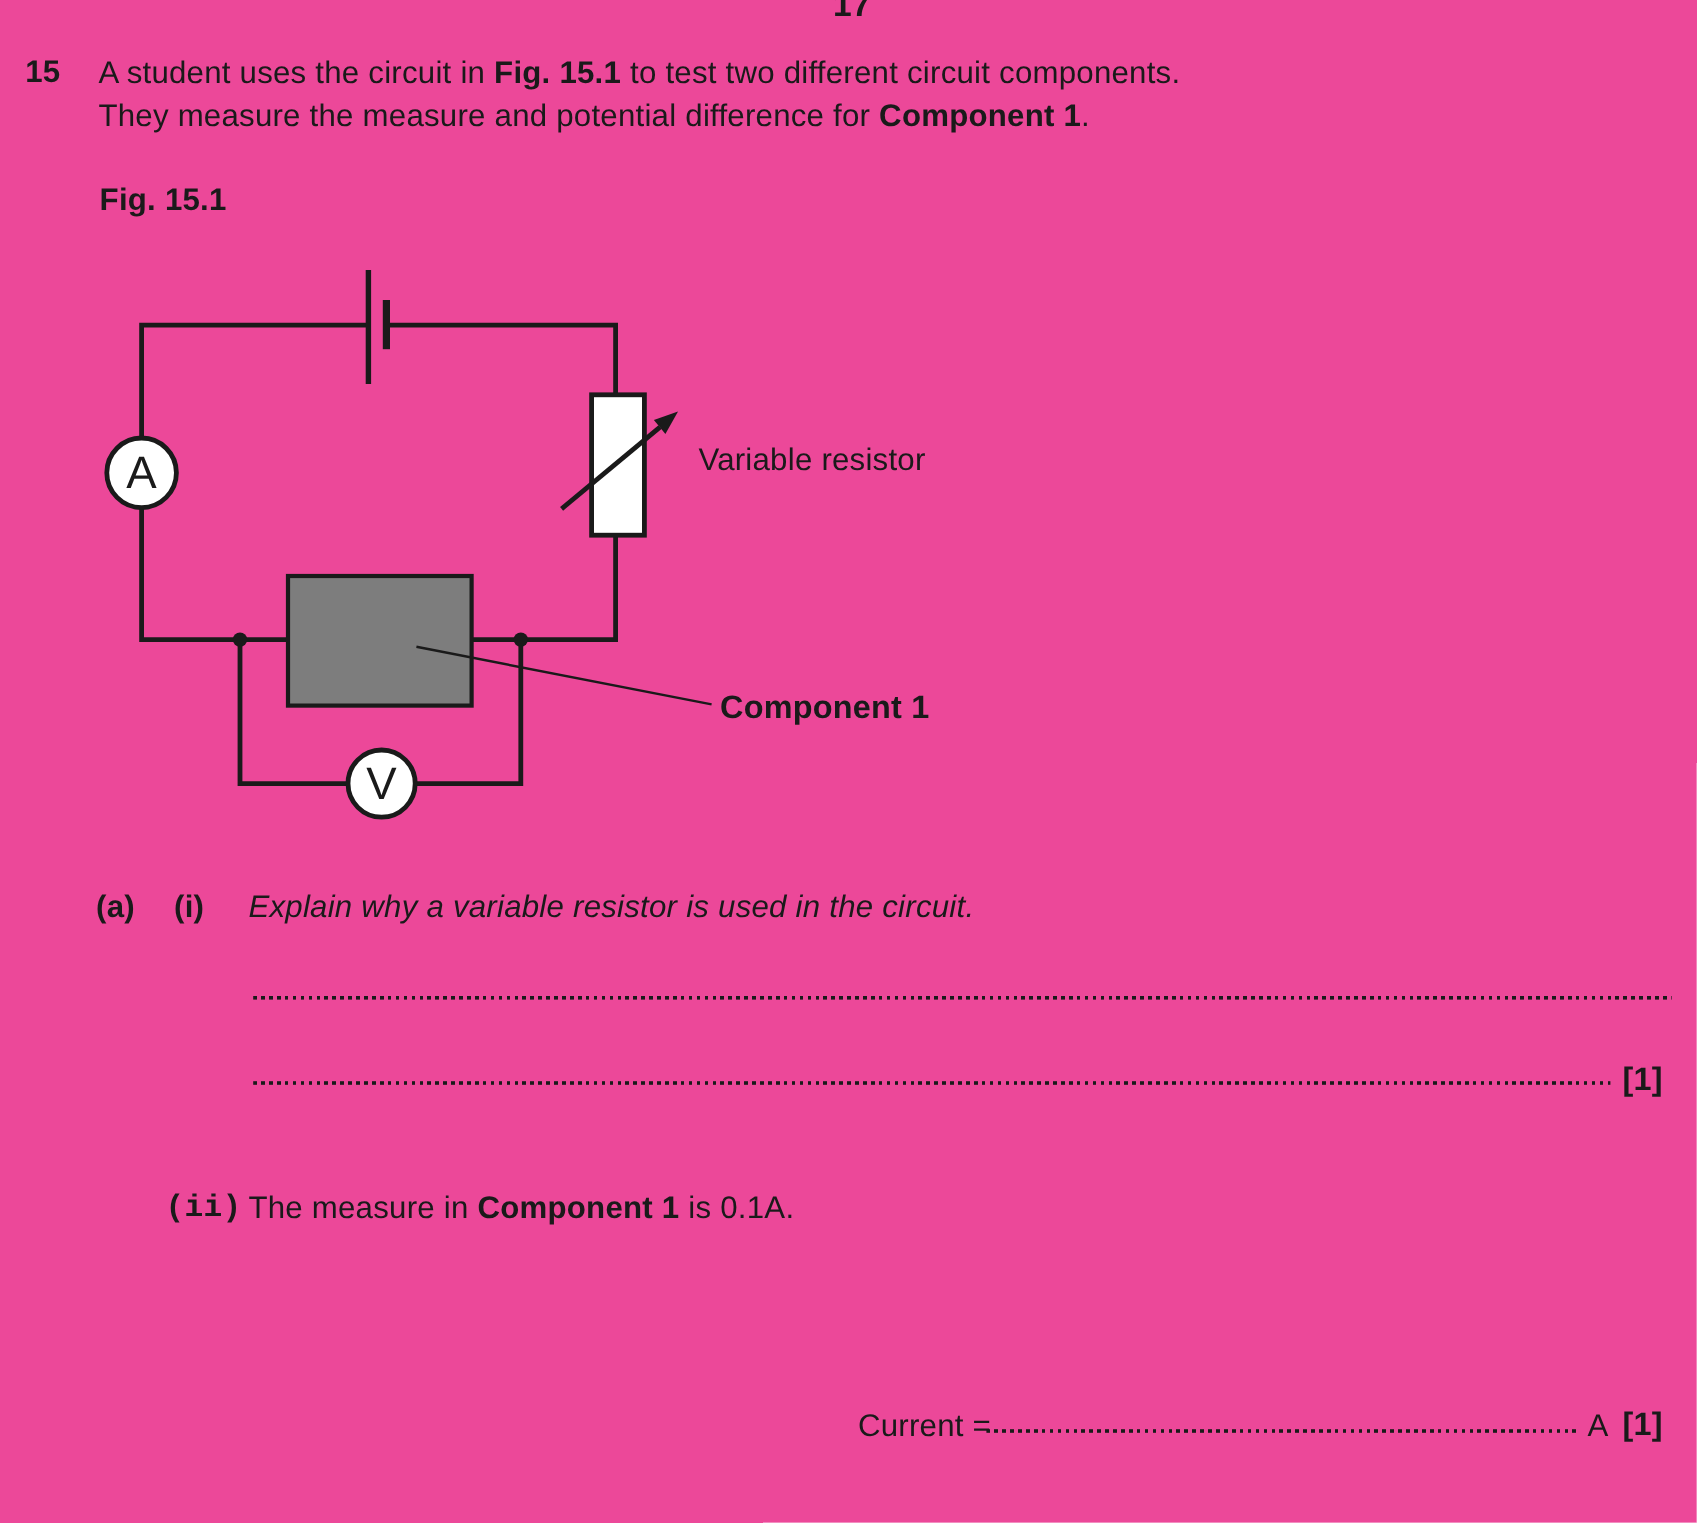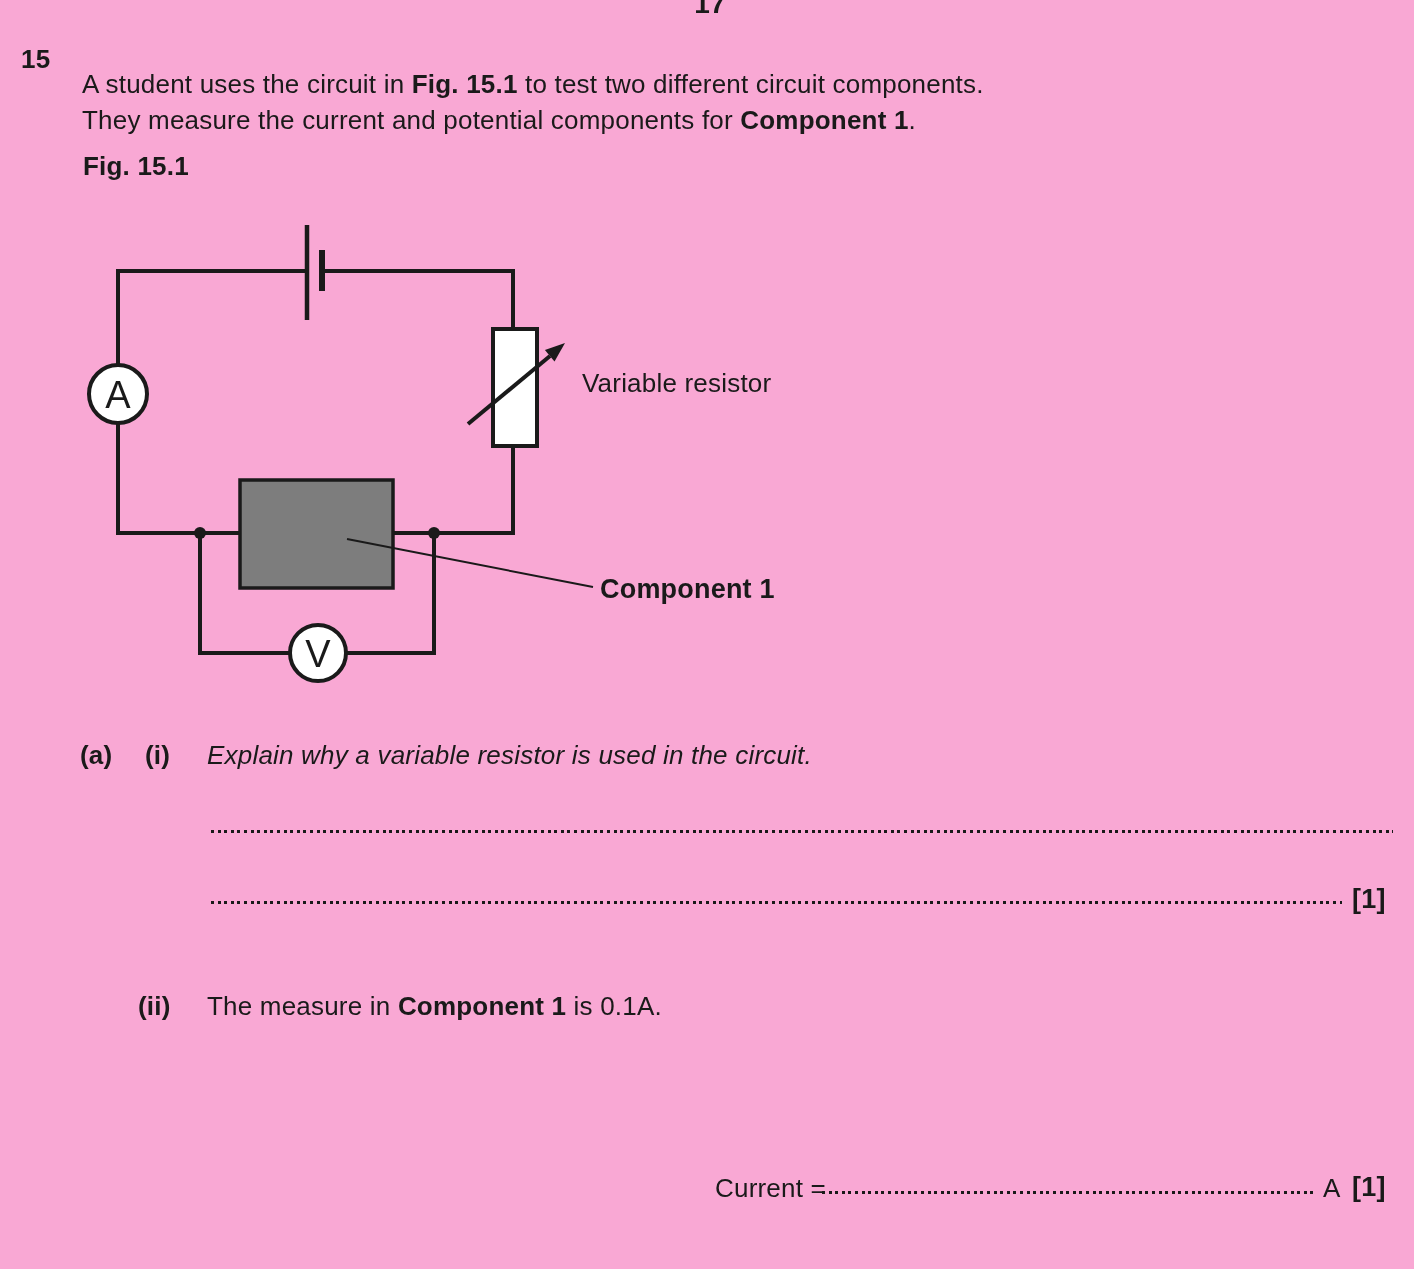--- a/index.html
+++ b/index.html
@@ -1,36 +1,36 @@
 <!DOCTYPE html>
 <html><head>
 <meta charset="utf-8">
 <style>
   html, body { margin: 0; padding: 0; background: #ffffff; }
   .page {
     position: relative;
     width: 1414px;
     height: 1269px;
-    background: #f9a8d4;
+    background: #ec4899;
     overflow: hidden;
     font-family: "Liberation Sans", sans-serif;
     color: #1a1a1a;
     font-size: 26px;
     letter-spacing: 0.2px;
   }
   .abs { position: absolute; white-space: nowrap; text-align: right; }
   .b { font-weight: 700; }
   .page-number {
     position: absolute;
     left: 670px; top: -12px;
     width: 80px;
     text-align: center;
     font-size: 28px;
   }
-  .intro-block { position: absolute; left: 82px; top: 42px; line-height: 36px; white-space: nowrap; margin-top: 24px; }
+  .intro-block { position: absolute; left: 82px; top: 42px; line-height: 36px; white-space: nowrap; }
   .dotted-line {
     position: absolute;
     height: 3px;
     background: repeating-linear-gradient(90deg, #1a1a1a 0 3px, transparent 3px 6.6px);
   }
   .circuit-svg { position: absolute; left: 85px; top: 195px; }
   .circuit-svg text { font-family: "Liberation Sans", sans-serif; fill: #1a1a1a; }
   .meter-letter { font-size: 38px; }
   .fig-label { font-size: 26px; letter-spacing: 0.2px; }
   .fig-label-bold { font-size: 27px; font-weight: 700; letter-spacing: 0.2px; }
@@ -39,21 +39,21 @@
 </head>
 <body>
 
 <div class="page">
 
   <div class="page-number b">17</div>
 
   <span class="abs b" style="left:21px; top:44px;">15</span>
   <div class="intro-block">
     <div><span>A student uses the circuit in </span><span class="b">Fig. 15.1</span><span> to test two different circuit components.</span></div>
-    <div><span>They measure the current and potential components for </span><span class="b">Component 1</span><span>.</span></div>
+    <div><span>They measure the measure and potential difference for </span><span class="b">Component 1</span><span>.</span></div>
   </div>
 
   <span class="abs b" style="left:83px; top:151px;">Fig. 15.1</span>
 
   <svg class="circuit-svg" width="740" height="510" viewBox="0 0 740 510">
 
     <g stroke="#1a1a1a" stroke-width="4" fill="none" stroke-linecap="square">
       <path d="M222 76 L33 76 L33 170"></path>
       <path d="M237 76 L428 76 L428 134"></path>
       <path d="M33 228 L33 338 L428 338 L428 251"></path>
@@ -94,21 +94,21 @@
   </svg>
 
   <span class="abs b" style="left:80px; top:740px;">(a)</span>
   <span class="abs b" style="left:145px; top:740px;">(i)</span>
   <span class="abs" style="left:207px; top:740px;font-style:italic;">Explain why a variable resistor is used in the circuit.</span>
 
   <div class="dotted-line" style="left:211px; top:830px; width:1182px;"></div>
   <div class="dotted-line" style="left:211px; top:901px; width:1131px;"></div>
   <span class="abs b marks" style="left:1352px; top:884px;">[1]</span>
 
-  <span class="abs b" style="left:138px; top:991px;">(ii)</span>
+  <span class="abs b" style="left:138px; top:991px;font-family:Liberation Mono, monospace;">(ii)</span>
   <span class="abs" style="left:207px; top:991px;"><span>The measure in </span><span class="b">Component 1</span><span> is 0.1A.</span></span>
 
 
   <span class="abs" style="left:715px; top:1173px;">Current =</span>
   <div class="dotted-line" style="left:822px; top:1191px; width:493px;"></div>
   <span class="abs" style="left:1323px; top:1173px;">A</span>
   <span class="abs b marks" style="left:1352px; top:1172px;">[1]</span>
 
 </div>
 

